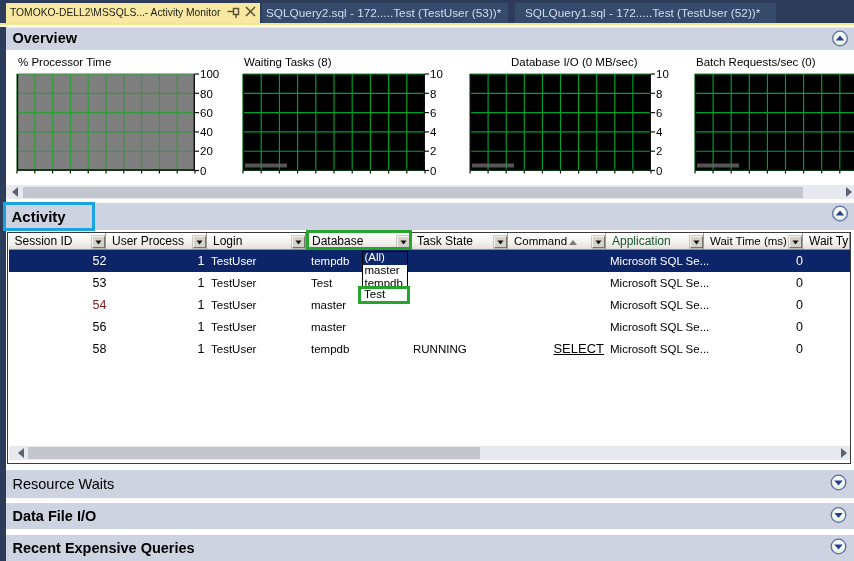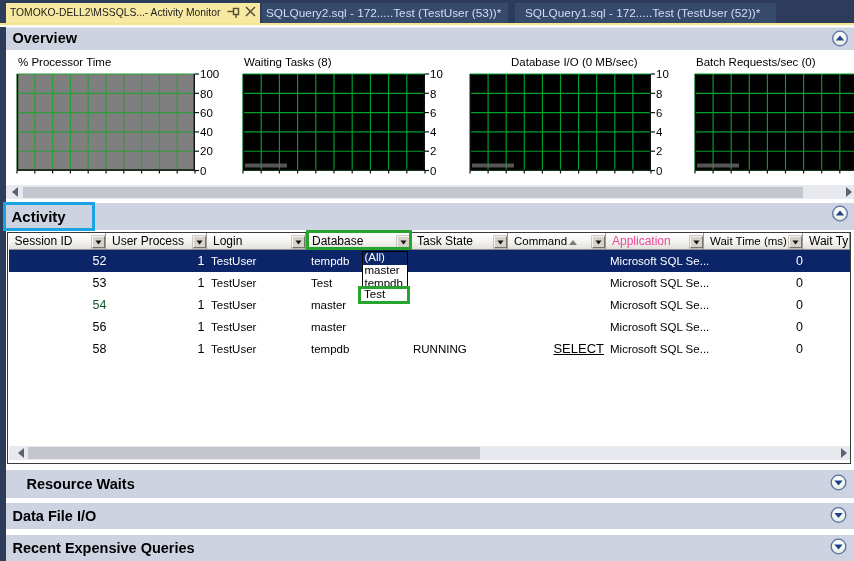--- a/index.html
+++ b/index.html
@@ -261,21 +261,21 @@
 <svg width="13" height="12" style="position:absolute;left:493.5px;top:236px">
     <path d="M3.5,4.5 L9.5,4.5 L6.5,8.5 Z" fill="#111"></path>
   </svg>
 <div style="position:absolute;left:508px;top:233px;width:98px;height:16px;border-right:1.5px solid #9a9a9a;"></div>
 <div style="position:absolute;left:514px;top:233px;height:17px;line-height:17px;font-size:11.5px;color:#000;white-space:nowrap;">Command</div>
 <div style="position:absolute;left:591.5px;top:236px;width:13px;height:12px;background:#d6d2c9;border:1px solid;border-color:#f4f3ee #76746b #76746b #f4f3ee;box-shadow:0 0 0 0.5px #9a988e;"></div>
 <svg width="13" height="12" style="position:absolute;left:591.5px;top:236px">
     <path d="M3.5,4.5 L9.5,4.5 L6.5,8.5 Z" fill="#111"></path>
   </svg>
 <div style="position:absolute;left:606px;top:233px;width:98px;height:16px;border-right:1.5px solid #9a9a9a;"></div>
-<div style="position:absolute;left:612px;top:233px;height:17px;line-height:17px;font-size:12px;color:#ec4899;white-space:nowrap;">Application</div>
+<div style="position:absolute;left:612px;top:233px;height:17px;line-height:17px;font-size:12px;color:#14532d;white-space:nowrap;">Application</div>
 <div style="position:absolute;left:689.5px;top:236px;width:13px;height:12px;background:#d6d2c9;border:1px solid;border-color:#f4f3ee #76746b #76746b #f4f3ee;box-shadow:0 0 0 0.5px #9a988e;"></div>
 <svg width="13" height="12" style="position:absolute;left:689.5px;top:236px">
     <path d="M3.5,4.5 L9.5,4.5 L6.5,8.5 Z" fill="#111"></path>
   </svg>
 <div style="position:absolute;left:704px;top:233px;width:99px;height:16px;border-right:1.5px solid #9a9a9a;"></div>
 <div style="position:absolute;left:710px;top:233px;height:17px;line-height:17px;font-size:11.5px;color:#000;white-space:nowrap;">Wait Time (ms)</div>
 <div style="position:absolute;left:788.5px;top:236px;width:13px;height:12px;background:#d6d2c9;border:1px solid;border-color:#f4f3ee #76746b #76746b #f4f3ee;box-shadow:0 0 0 0.5px #9a988e;"></div>
 <svg width="13" height="12" style="position:absolute;left:788.5px;top:236px">
     <path d="M3.5,4.5 L9.5,4.5 L6.5,8.5 Z" fill="#111"></path>
   </svg>
@@ -290,21 +290,21 @@
 <div style="position:absolute;left:211px;top:250px;width:95px;height:22px;line-height:22px;font-size:11.5px;color:#fff;text-align:left;white-space:nowrap;">TestUser</div>
 <div style="position:absolute;left:311px;top:250px;width:98px;height:22px;line-height:22px;font-size:11.5px;color:#fff;text-align:left;white-space:nowrap;">tempdb</div>
 <div style="position:absolute;left:610px;top:250px;width:94px;height:22px;line-height:22px;font-size:11.5px;color:#fff;text-align:left;white-space:nowrap;">Microsoft SQL Se...</div>
 <div style="position:absolute;left:704px;top:250px;width:99px;height:22px;line-height:22px;font-size:12.5px;color:#fff;text-align:right;white-space:nowrap;">0</div>
 <div style="position:absolute;left:8px;top:272px;width:98.5px;height:22px;line-height:22px;font-size:12.5px;color:#000;text-align:right;white-space:nowrap;">53</div>
 <div style="position:absolute;left:108px;top:272px;width:96.5px;height:22px;line-height:22px;font-size:12.5px;color:#000;text-align:right;white-space:nowrap;">1</div>
 <div style="position:absolute;left:211px;top:272px;width:95px;height:22px;line-height:22px;font-size:11.5px;color:#000;text-align:left;white-space:nowrap;">TestUser</div>
 <div style="position:absolute;left:311px;top:272px;width:98px;height:22px;line-height:22px;font-size:11.5px;color:#000;text-align:left;white-space:nowrap;">Test</div>
 <div style="position:absolute;left:610px;top:272px;width:94px;height:22px;line-height:22px;font-size:11.5px;color:#000;text-align:left;white-space:nowrap;">Microsoft SQL Se...</div>
 <div style="position:absolute;left:704px;top:272px;width:99px;height:22px;line-height:22px;font-size:12.5px;color:#000;text-align:right;white-space:nowrap;">0</div>
-<div style="position:absolute;left:8px;top:294px;width:98.5px;height:22px;line-height:22px;font-size:12.5px;color:#14532d;text-align:right;white-space:nowrap;">54</div>
+<div style="position:absolute;left:8px;top:294px;width:98.5px;height:22px;line-height:22px;font-size:12.5px;color:#7f1d1d;text-align:right;white-space:nowrap;">54</div>
 <div style="position:absolute;left:108px;top:294px;width:96.5px;height:22px;line-height:22px;font-size:12.5px;color:#000;text-align:right;white-space:nowrap;">1</div>
 <div style="position:absolute;left:211px;top:294px;width:95px;height:22px;line-height:22px;font-size:11.5px;color:#000;text-align:left;white-space:nowrap;">TestUser</div>
 <div style="position:absolute;left:311px;top:294px;width:98px;height:22px;line-height:22px;font-size:11.5px;color:#000;text-align:left;white-space:nowrap;">master</div>
 <div style="position:absolute;left:610px;top:294px;width:94px;height:22px;line-height:22px;font-size:11.5px;color:#000;text-align:left;white-space:nowrap;">Microsoft SQL Se...</div>
 <div style="position:absolute;left:704px;top:294px;width:99px;height:22px;line-height:22px;font-size:12.5px;color:#000;text-align:right;white-space:nowrap;">0</div>
 <div style="position:absolute;left:8px;top:316px;width:98.5px;height:22px;line-height:22px;font-size:12.5px;color:#000;text-align:right;white-space:nowrap;">56</div>
 <div style="position:absolute;left:108px;top:316px;width:96.5px;height:22px;line-height:22px;font-size:12.5px;color:#000;text-align:right;white-space:nowrap;">1</div>
 <div style="position:absolute;left:211px;top:316px;width:95px;height:22px;line-height:22px;font-size:11.5px;color:#000;text-align:left;white-space:nowrap;">TestUser</div>
 <div style="position:absolute;left:311px;top:316px;width:98px;height:22px;line-height:22px;font-size:11.5px;color:#000;text-align:left;white-space:nowrap;">master</div>
 <div style="position:absolute;left:610px;top:316px;width:94px;height:22px;line-height:22px;font-size:11.5px;color:#000;text-align:left;white-space:nowrap;">Microsoft SQL Se...</div>
@@ -327,21 +327,21 @@
   </svg>
 <div style="position:absolute;left:361.5px;top:250.5px;width:46px;height:39.5px;background:#fff;border:1px solid #000;"></div>
 <div style="position:absolute;left:362.5px;top:251.5px;width:44px;height:13px;background:#0c2569;"></div>
 <div style="position:absolute;left:364.5px;top:250.5px;height:13.5px;line-height:13.5px;font-size:11.5px;color:#fff;white-space:nowrap;">(All)</div>
 <div style="position:absolute;left:364.5px;top:263.5px;height:13px;line-height:13px;font-size:11.5px;color:#000;white-space:nowrap;">master</div>
 <div style="position:absolute;left:364.5px;top:276.5px;height:13px;line-height:13px;font-size:11.5px;color:#000;white-space:nowrap;">tempdb</div>
 <div style="position:absolute;left:358px;top:286px;width:52px;height:18px;border:3px solid #27a42d;background:#fff;"></div>
 <div style="position:absolute;left:364px;top:287px;height:15px;line-height:15px;font-size:11.5px;color:#000;white-space:nowrap;">Test</div>
 <div style="position:absolute;left:305.5px;top:230px;width:106px;height:20px;border:3.2px solid #27a42d;background:transparent;"></div>
 <div style="position:absolute;left:6px;top:469.5px;width:848px;height:28px;background:#cdd3e1;"></div>
-<div style="position:absolute;left:12.5px;top:469.5px;height:28px;line-height:28px;font-size:14.5px;color:#000;font-weight:bold;margin-left:14px;">Resource Waits</div>
+<div style="position:absolute;left:12.5px;top:469.5px;height:28px;line-height:28px;font-size:14.5px;color:#000;font-weight:normal;">Resource Waits</div>
 <svg width="854" height="561" style="position:absolute;left:0;top:0;pointer-events:none">
 <defs>
       <radialGradient id="g838.5_482.5" cx="50%" cy="30%" r="80%">
 <stop offset="0%" stop-color="#ffffff"></stop>
         <stop offset="55%" stop-color="#f2f7ee"></stop>
         <stop offset="100%" stop-color="#cfe0cf"></stop>
       </radialGradient>
     </defs>
 <circle cx="838.5" cy="482.5" r="7.3" fill="url(#g838.5_482.5)" stroke="#5a6fa5" stroke-width="1.3"></circle>
 <path d="M834.3,480.5 L842.7,480.5 L838.5,485.5 Z" fill="#24418c"></path>

